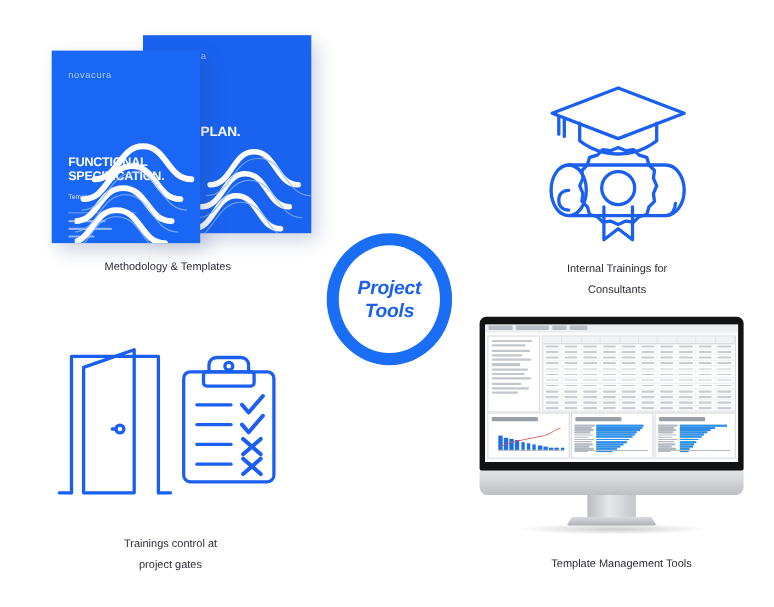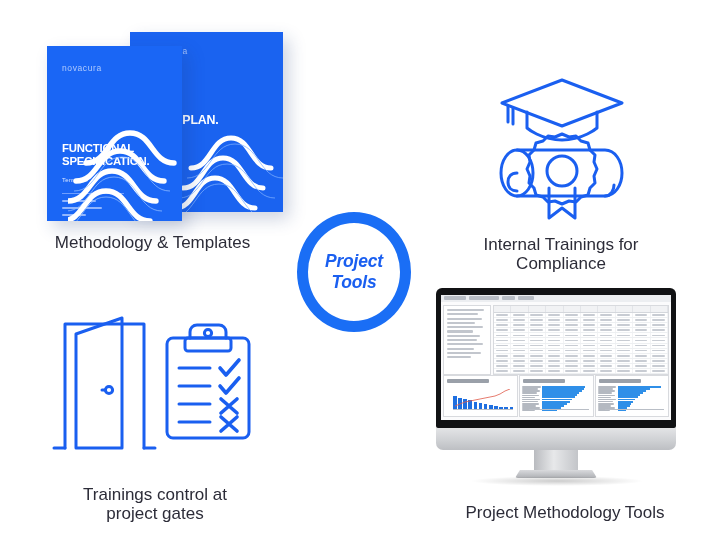--- a/index.html
+++ b/index.html
@@ -11,21 +11,21 @@
     overflow:hidden;
     -webkit-font-smoothing:antialiased;
   }
   .stage{position:absolute;inset:0;}
 
   
   .caption{
     position:absolute;
     text-align:center;
     color:#2c2c38;
-    font-size:17px;
+    font-size:10px;
     line-height:19px;
     font-family:"Liberation Sans", sans-serif;
     white-space:pre-line;
   }
 
   
   #docs{position:absolute;left:18px;top:10px;width:270px;height:220px;}
   .doc{
     position:absolute;
     background:#1a63f0;
@@ -221,21 +221,21 @@
       <path d="M118 124 C124 124 127 118 127 113"></path>
 
       <path d="M75 62 l7 3 7 -1 5 5 7 2 2 7 5 5 -1 7 3 7 -3 7 1 7 -5 5 -2 7 -7 2 -5 5 -7 -1 -7 3 -7 -3 -7 1 -5 -5 -7 -2 -2 -7 -5 -5 1 -7 -3 -7 3 -7 -1 -7 5 -5 2 -7 7 -2 5 -5 7 1 Z"></path>
       <circle cx="75" cy="99" r="15"></circle>
 
       <path d="M62 116 L62 146 L75 136 L88 146 L88 116"></path>
     </g>
   </svg>
 
   <div class="caption" style="left:452px;top:235px;width:218px;">Internal Trainings for
-Compliance</div>
+Consultants</div>
 
   <svg class="lineicon" style="left:52px;top:312px;" width="215" height="142" viewBox="0 0 215 142">
     <g fill="none" stroke="#1a5ff0" stroke-width="3" stroke-linejoin="round" stroke-linecap="round">
 
       <path d="M13 136 L13 12 L92 12 L92 136"></path>
 
       <path d="M24 22 L70 6 L70 136 L24 136 Z"></path>
 
       <circle cx="57" cy="78" r="3.6"></circle>
       <path d="M50 78 L53.4 78"></path>
@@ -556,15 +556,15 @@
         </div>
 
       </div>
     </div>
     <div class="mon-chin"></div>
     <div class="mon-neck"></div>
     <div class="mon-foot"></div>
     <div class="mon-shadow"></div>
   </div>
 
-  <div class="caption" style="left:440px;top:503px;width:250px;">Project Methodology Tools</div>
+  <div class="caption" style="left:440px;top:503px;width:250px;">Template Management Tools</div>
 
 </div>
 
 </body></html>

